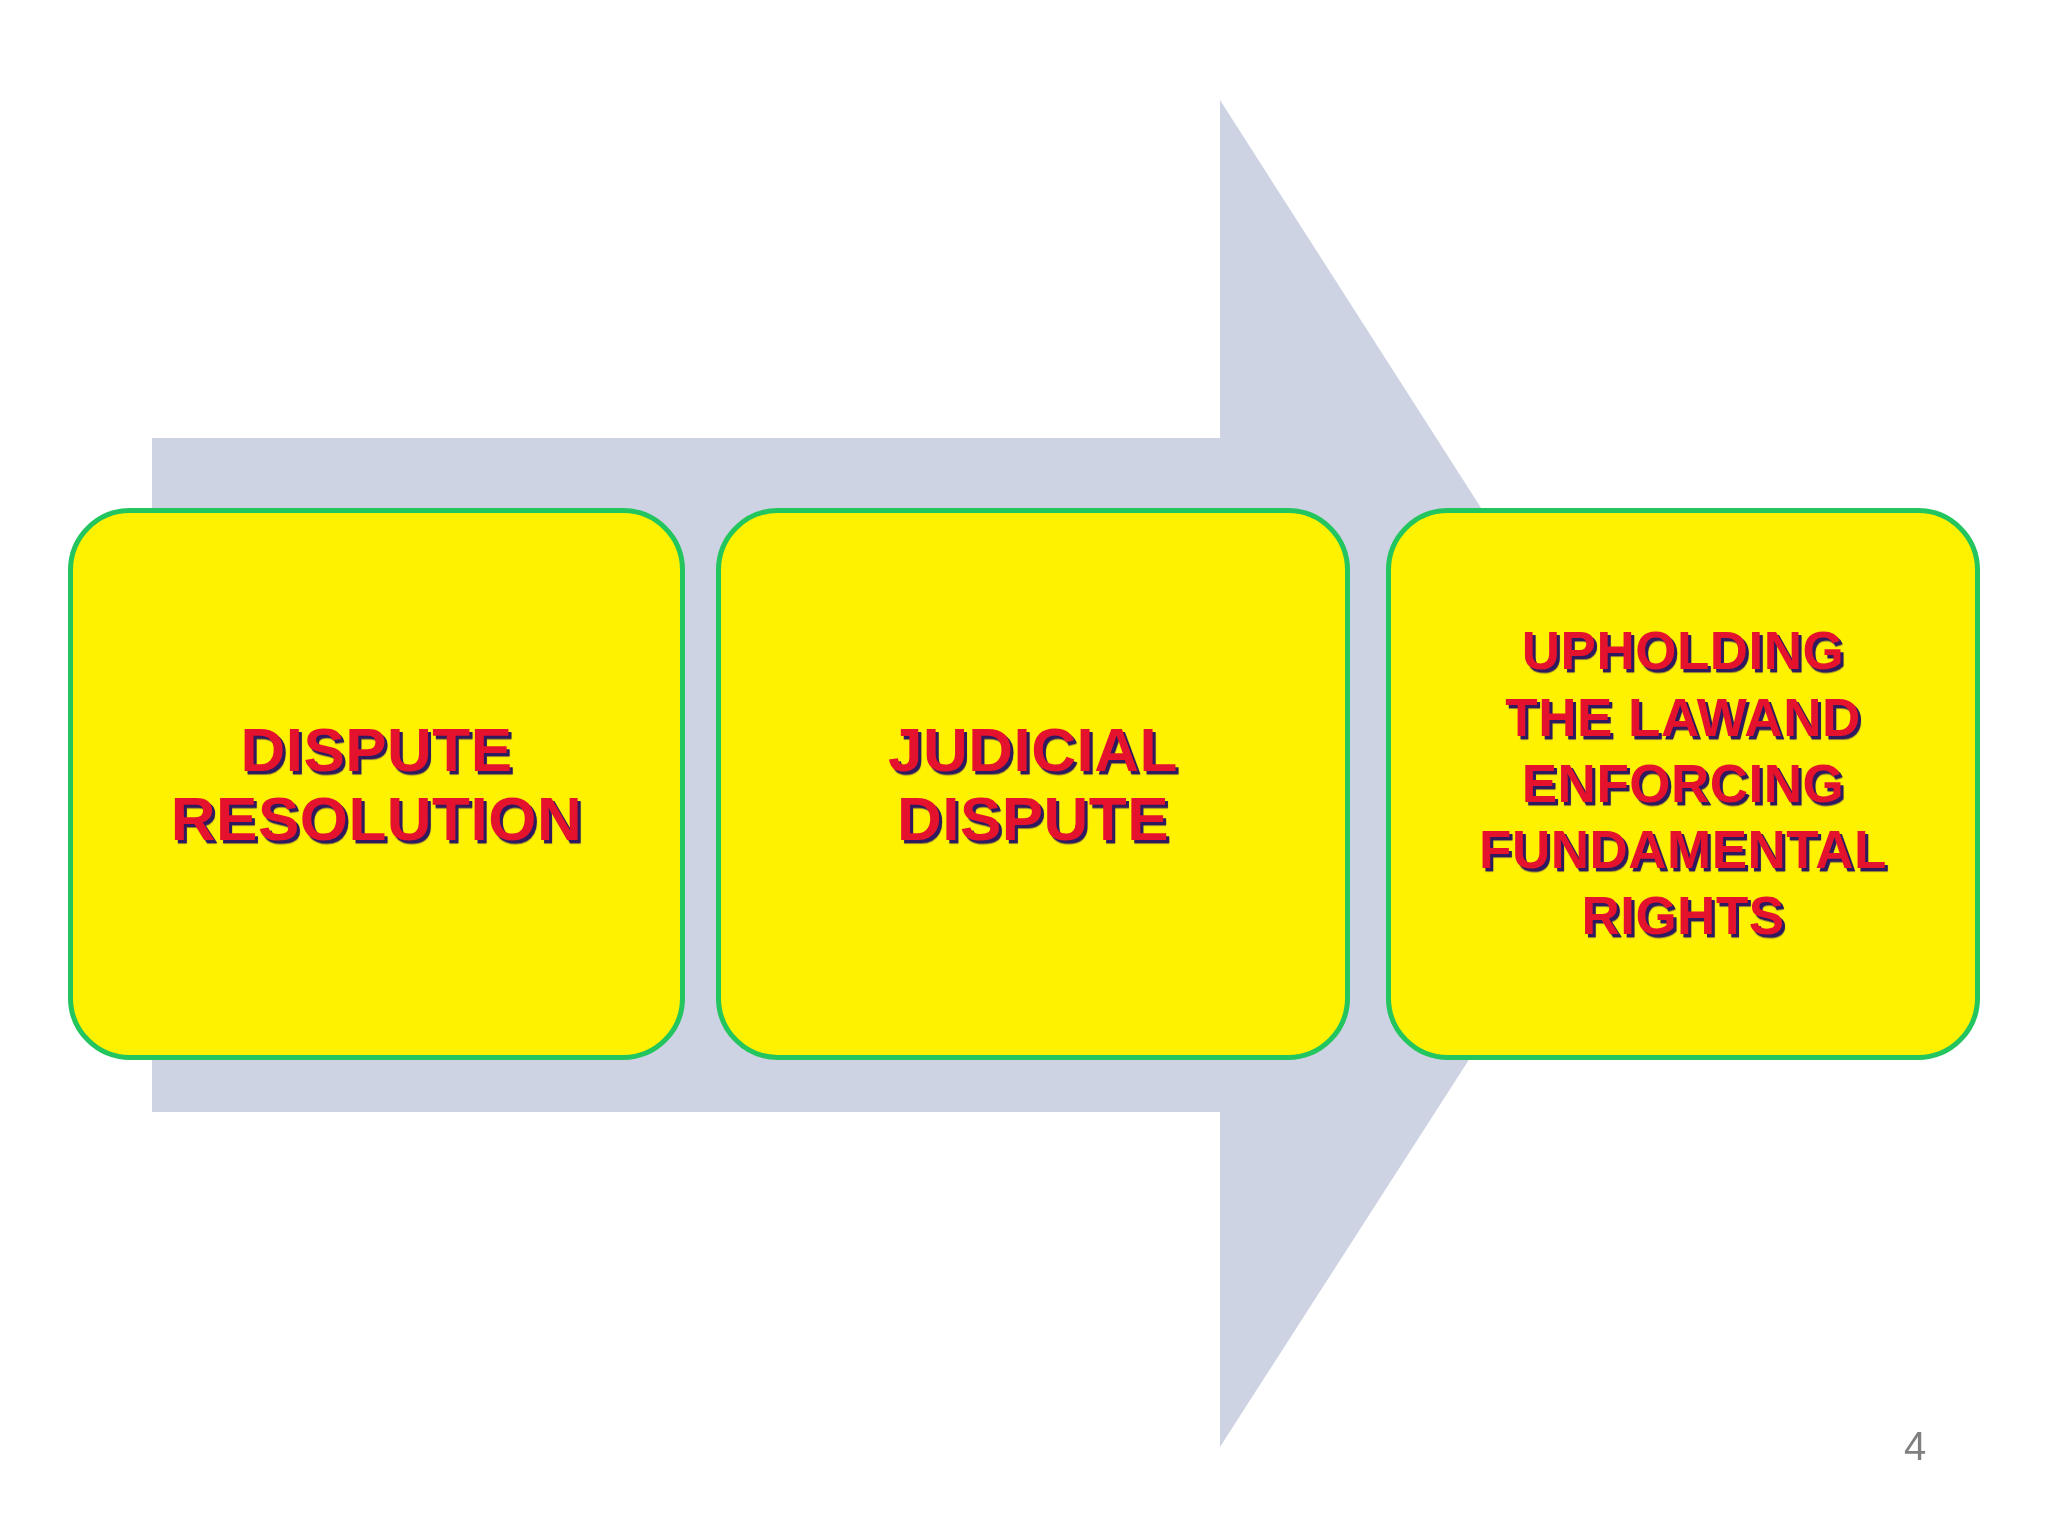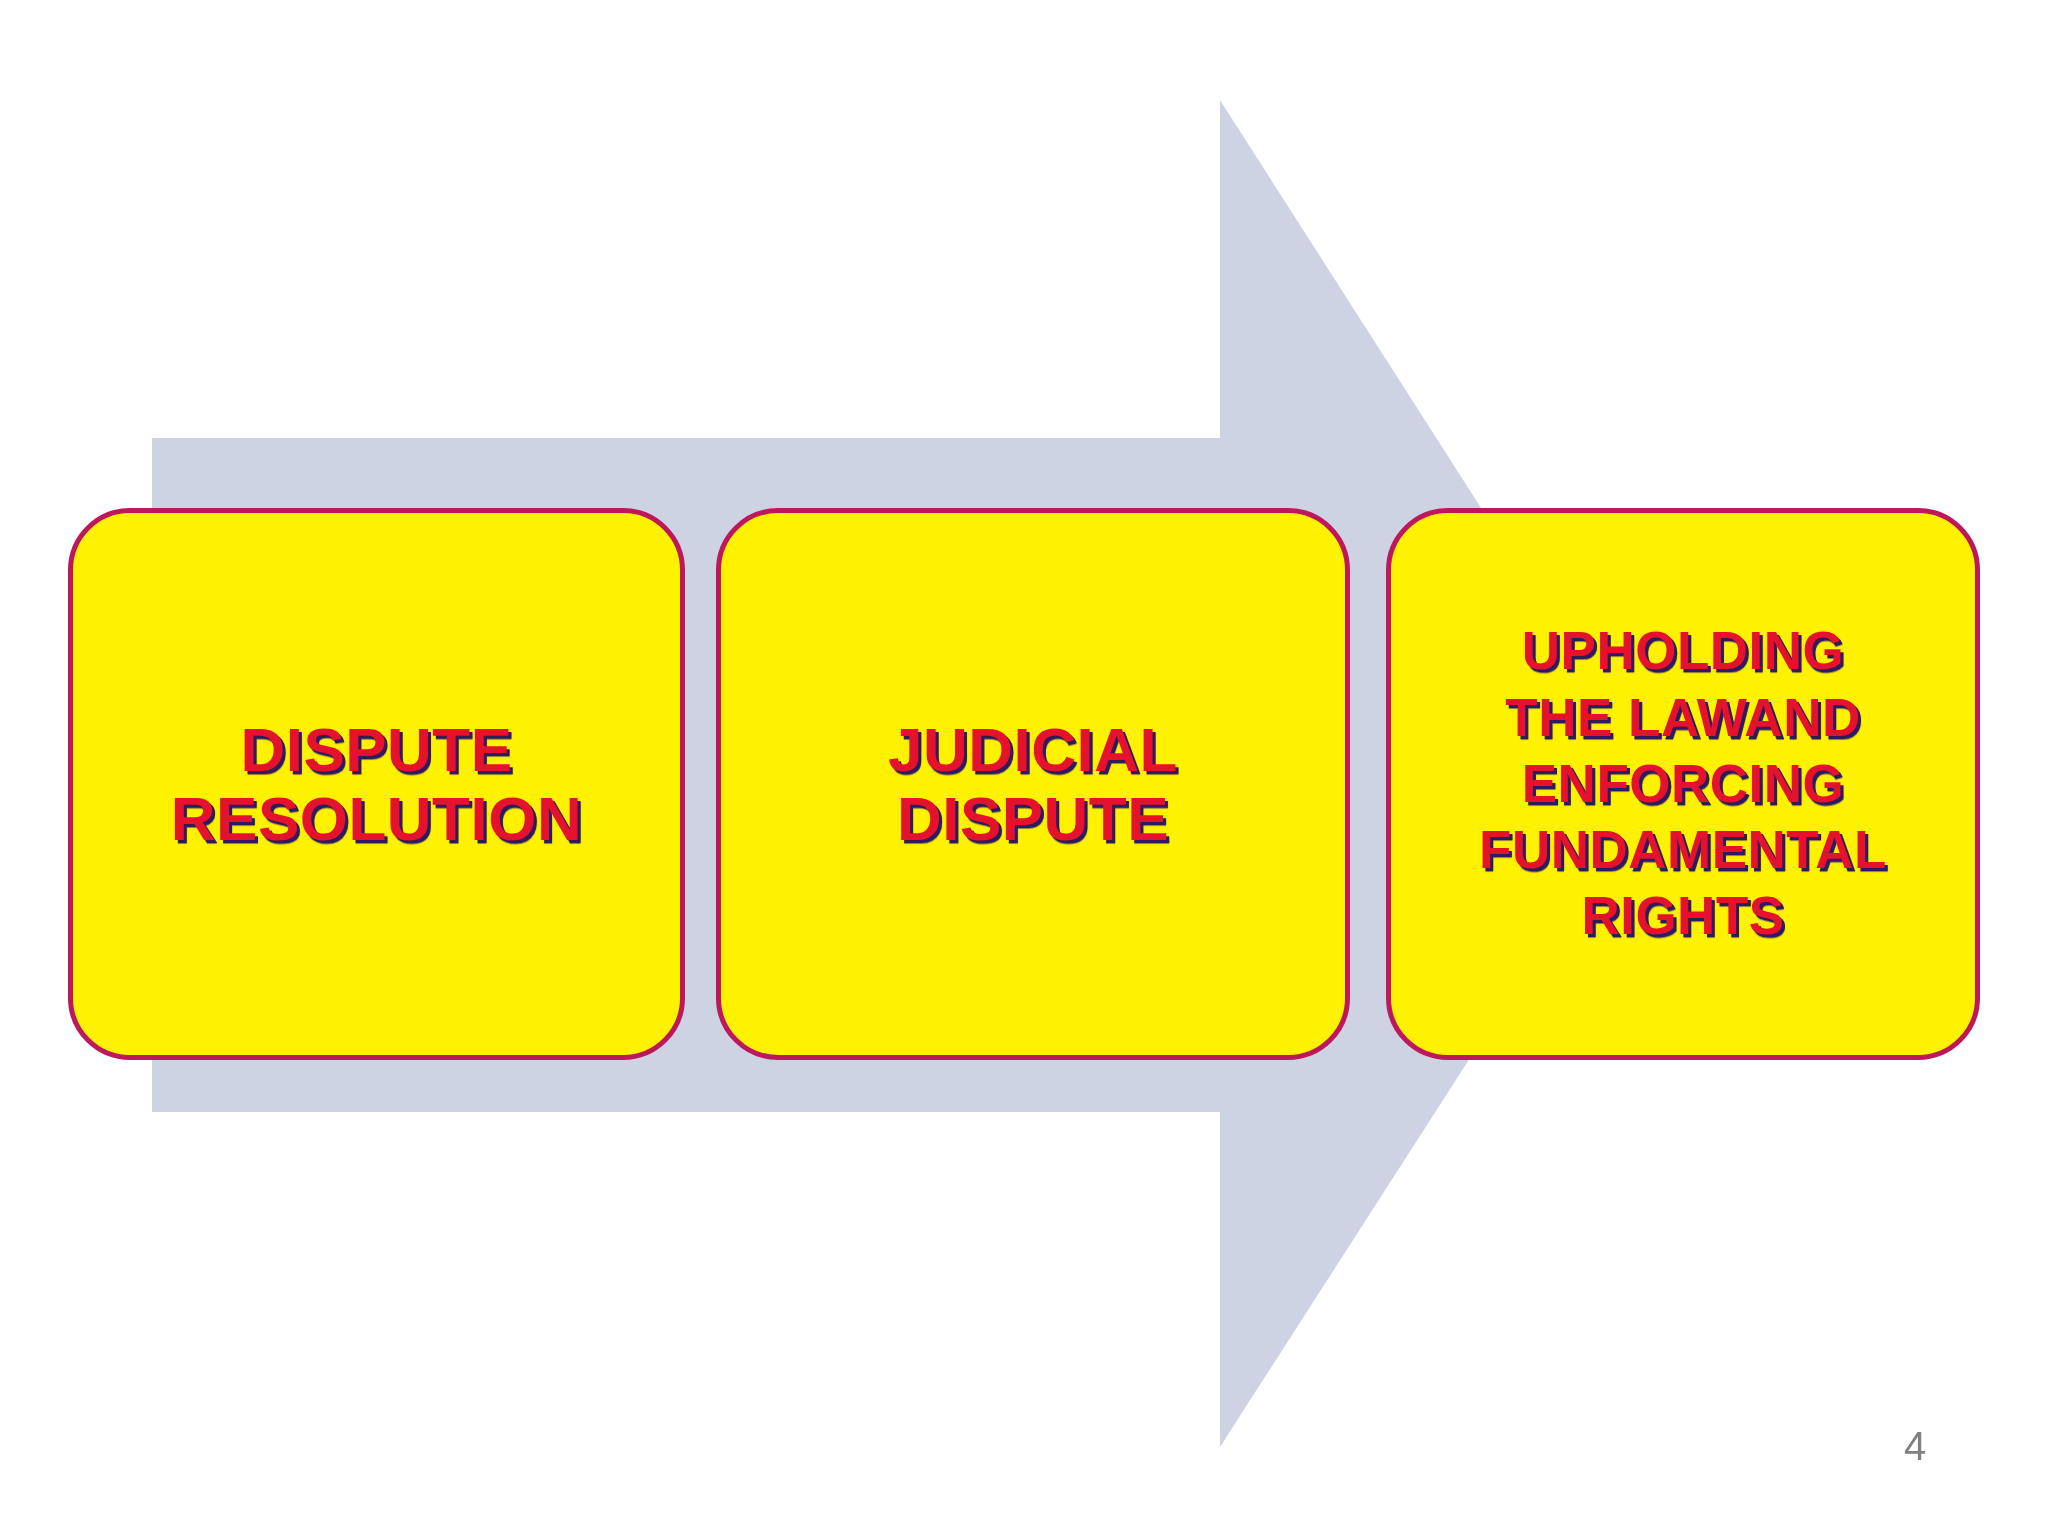--- a/index.html
+++ b/index.html
@@ -29,21 +29,21 @@
     width: 2048px;
     height: 1536px;
   }
 
   
   .process-box {
     position: absolute;
     top: 508px;
     height: 552px;
     background: #FFF200;
-    border: 5px solid #be185d;
+    border: 5px solid #22c55e;
     border-radius: 62px;
     box-sizing: border-box;
     display: flex;
     align-items: center;
     justify-content: center;
     text-align: center;
     padding: 10px 24px;
   }
 
   #process-box-1 { left: 68px;   width: 617px; }

